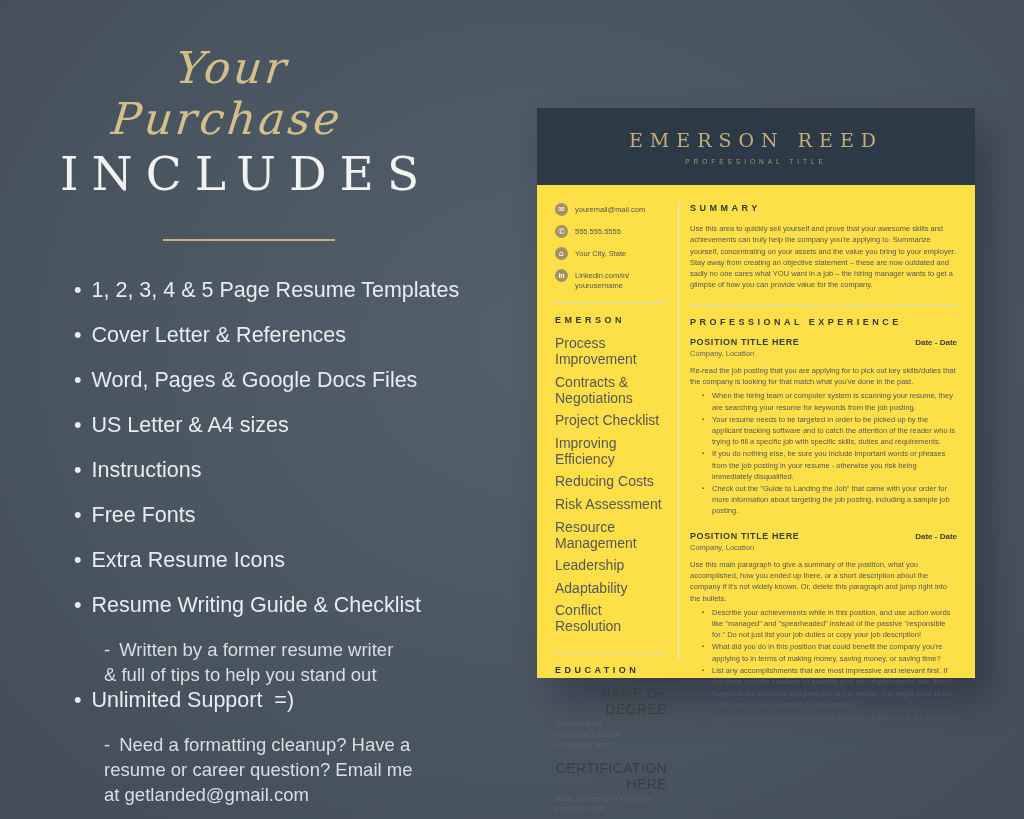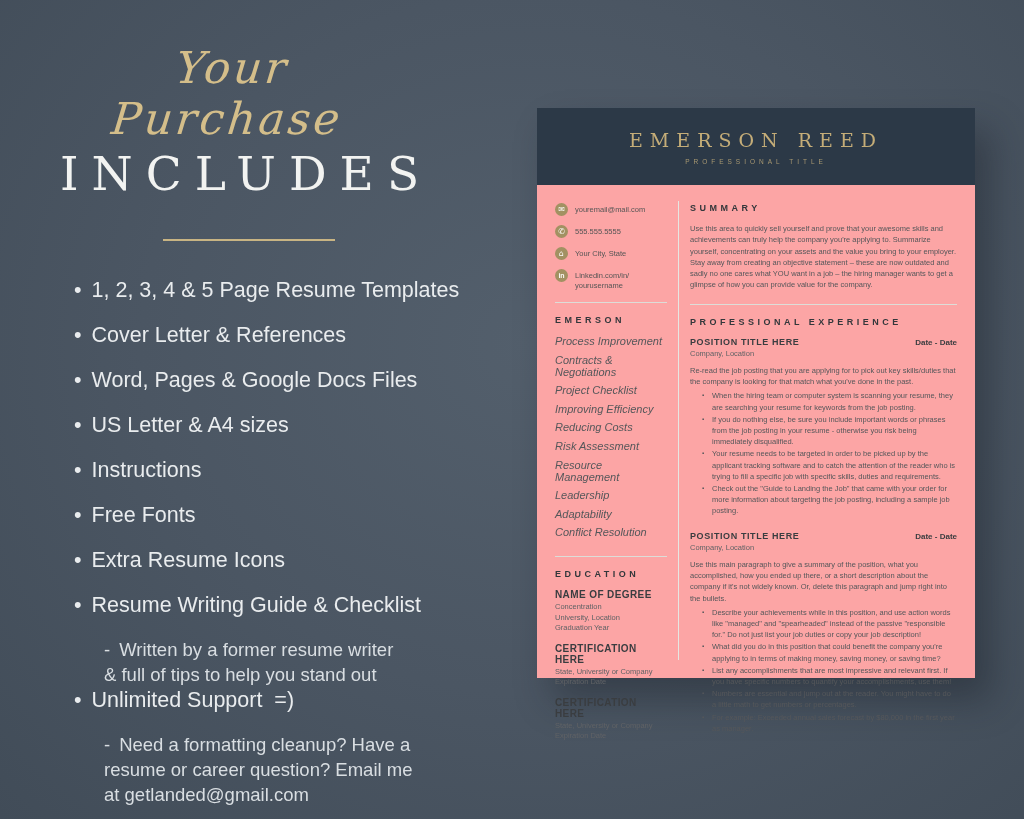--- a/index.html
+++ b/index.html
@@ -27,21 +27,21 @@
   .feature-item .bullet{margin-right:10px;}
   .sub-lines{
     color:#d9dee2;font-size:18.5px;line-height:25px;margin:4px 0 0 30px;
     white-space:pre-line;font-weight:300;
   }
   .sub-lines .dash{float:left;margin-right:9px;}
 
   
   .resume{
     position:absolute;left:537px;top:108px;width:438px;height:570px;
-    background:#fca5a5;box-shadow:16px 22px 34px rgba(20,26,33,.38);
+    background:#fde047;box-shadow:16px 22px 34px rgba(20,26,33,.38);
   }
   .resume-header{
     height:77px;background:#2c3947;display:flex;flex-direction:column;
     align-items:center;justify-content:center;
   }
   .resume-name{
     font-family:"DejaVu Serif", serif;color:#c5ad78;font-size:19px;
     letter-spacing:7px;white-space:nowrap;
   }
   .resume-title{color:#a89871;font-size:6.5px;letter-spacing:4px;margin-top:7px;}
@@ -55,24 +55,24 @@
   .cicon{
     flex:0 0 13px;width:13px;height:13px;border-radius:50%;background:#a29162;
     color:#fbfbf9;font-size:8px;line-height:13px;text-align:center;margin-right:7px;
     font-family:"DejaVu Sans", sans-serif;
   }
   .cicon.linkedin{font-size:7px;font-weight:bold;font-family:"Liberation Sans",sans-serif;}
   .ctext{font-size:7.5px;color:#555;line-height:9.5px;padding-top:2px;white-space:pre-line;}
 
   .hr{height:1px;background:#ddddd8;margin:12px 0;}
   .sec-heading{font-size:9px;font-weight:bold;letter-spacing:3.5px;color:#33373b;margin:2px 0 10px 0;}
-  .skill{font-size:11px;color:#55575a;margin-bottom:6.6px;font-style:italic;}
+  .skill{font-size:14px;color:#55575a;margin-bottom:6.6px;}
 
   .edu-entry{margin-bottom:9px;}
-  .edu-title{font-size:10px;font-weight:bold;color:#3a3d40;letter-spacing:.4px;margin-bottom:2px;}
+  .edu-title{font-size:14px;font-weight:normal;color:#3a3d40;letter-spacing:.4px;margin-bottom:2px;text-align:right;}
   .edu-lines{font-size:7.5px;color:#606265;line-height:10.5px;white-space:pre-line;}
 
   .para{font-size:7.5px;color:#55575a;line-height:11.3px;}
   .rhr{height:1px;background:#ddddd8;margin:13px 0 12px 0;}
   .pos{margin-bottom:14px;}
   .pos-head{display:flex;justify-content:space-between;align-items:baseline;gap:6px;}
   .pos-title{font-size:9px;font-weight:bold;color:#3a3d40;letter-spacing:.6px;}
   .pos-dates{font-size:8px;font-weight:bold;color:#3a3d40;}
   .pos-company{font-size:7.5px;color:#606265;margin:2px 0 7px 0;}
   .pos-bullets{list-style:none;margin:3px 0 0 12px;padding:0;}
@@ -199,22 +199,22 @@
 
       <div class="pos">
         <div class="pos-head">
           <span class="pos-title">POSITION TITLE HERE</span>
           <span class="pos-dates">Date - Date</span>
         </div>
         <div class="pos-company">Company, Location</div>
         <div class="para">Re-read the job posting that you are applying for to pick out key skills/duties that the company is looking for that match what you've done in the past.</div>
         <ul class="pos-bullets">
           <li>When the hiring team or computer system is scanning your resume, they are searching your resume for keywords from the job posting.</li>
+          <li>Your resume needs to be targeted in order to be picked up by the applicant tracking software and to catch the attention of the reader who is trying to fill a specific job with specific skills, duties and requirements.</li>
           <li>If you do nothing else, be sure you include important words or phrases from the job posting in your resume - otherwise you risk being immediately disqualified.</li>
-          <li>Your resume needs to be targeted in order to be picked up by the applicant tracking software and to catch the attention of the reader who is trying to fill a specific job with specific skills, duties and requirements.</li>
           <li>Check out the "Guide to Landing the Job" that came with your order for more information about targeting the job posting, including a sample job posting.</li>
         </ul>
       </div>
 
       <div class="pos">
         <div class="pos-head">
           <span class="pos-title">POSITION TITLE HERE</span>
           <span class="pos-dates">Date - Date</span>
         </div>
         <div class="pos-company">Company, Location</div>

